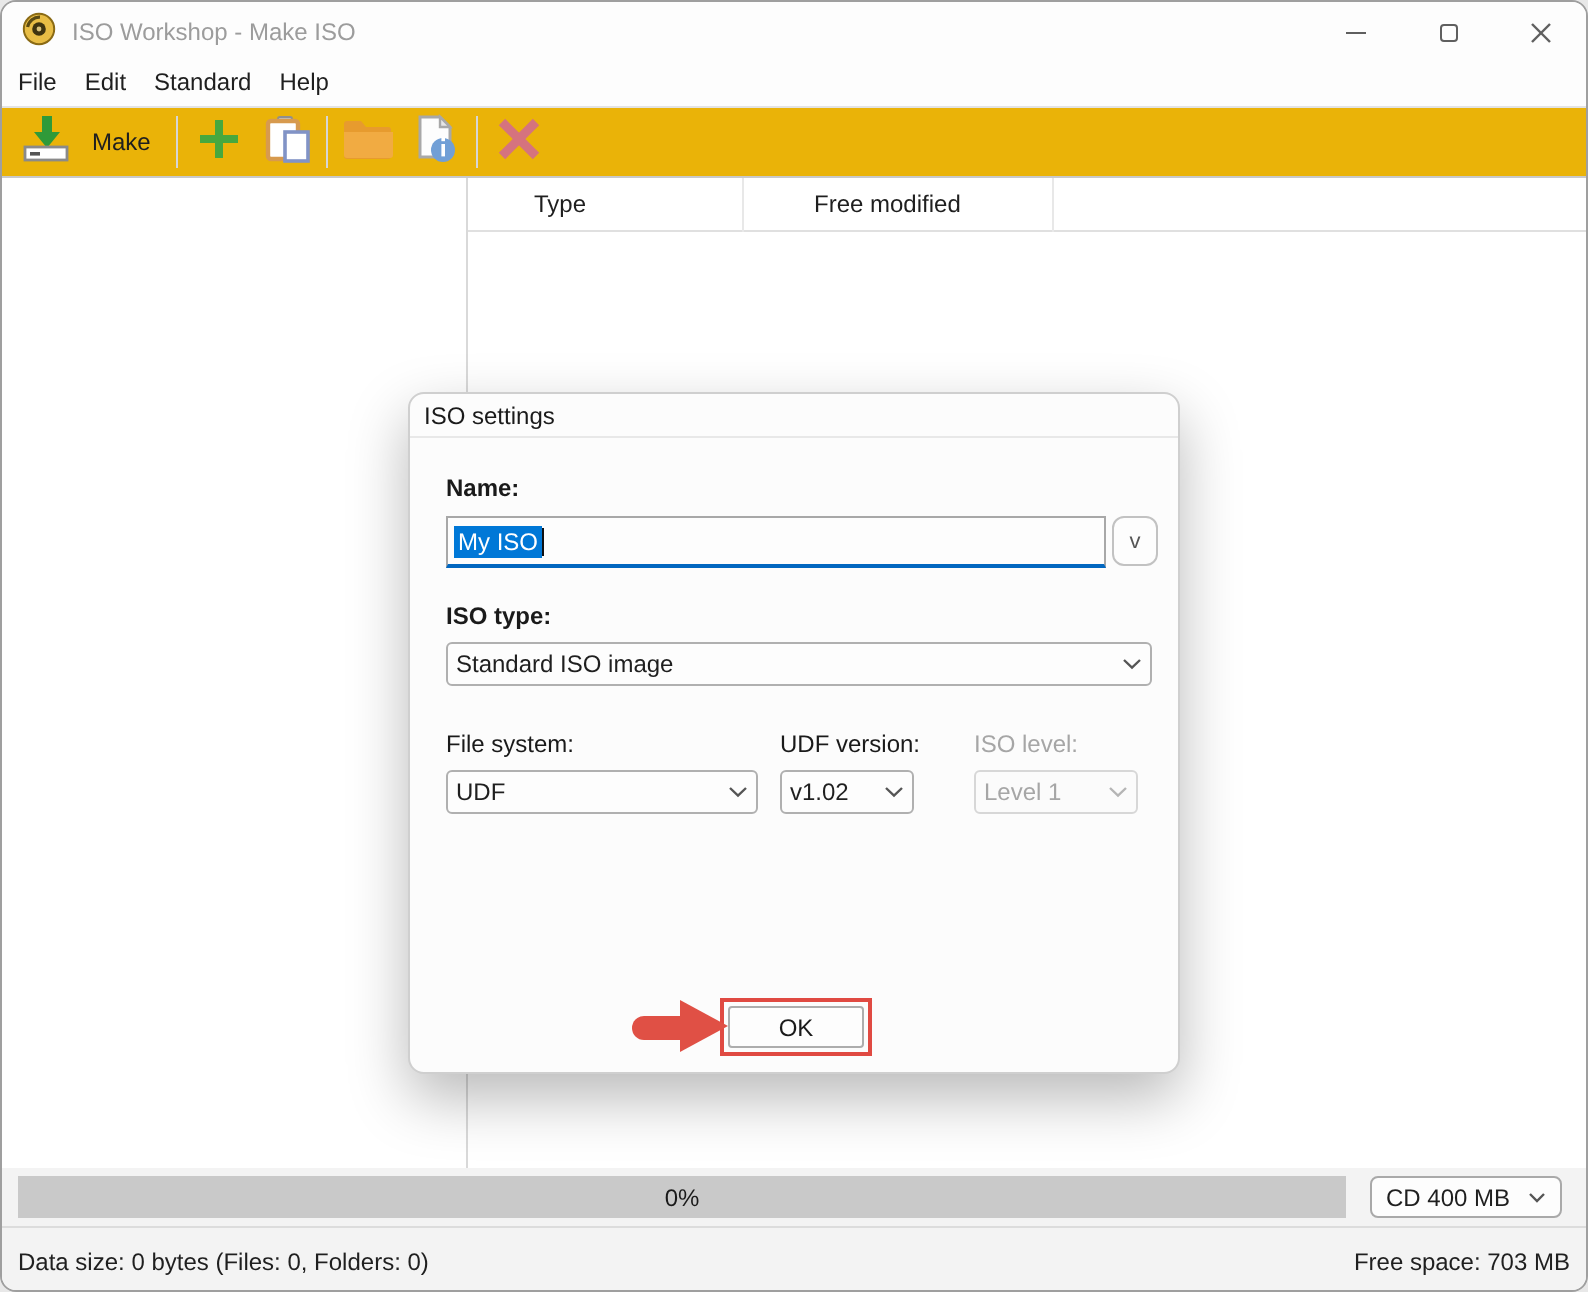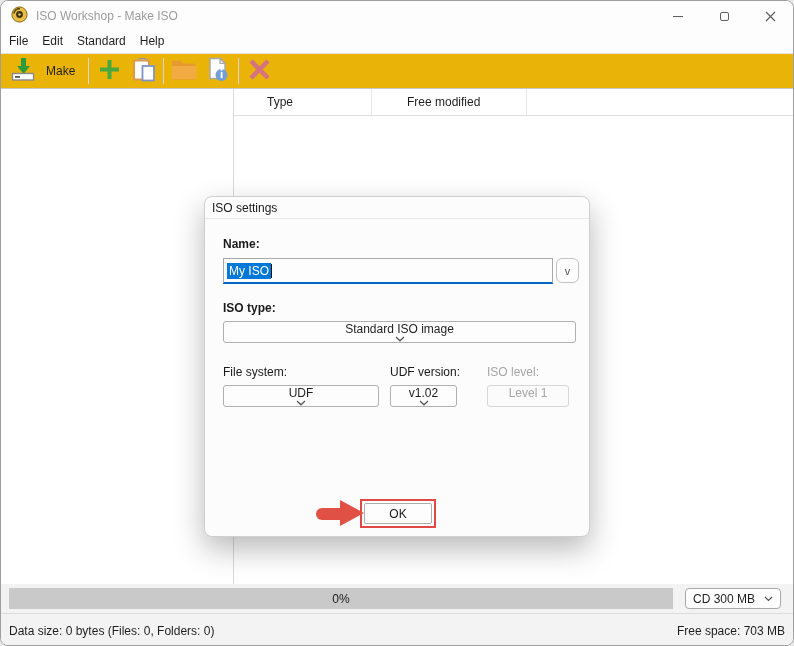--- a/index.html
+++ b/index.html
@@ -77,21 +77,21 @@
     background: #fdfdfd; border: 1px solid #a8a8a8; border-bottom: 2px solid #0267c0;
     display: flex; align-items: center; padding-left: 3px; }
   .sel-text { background: #0078d7; color: #ffffff; padding: 1px 2px; }
   .caret { width: 1px; height: 14px; background: #111111; }
   .name-drop-btn { position: absolute; left: 351px; top: 61px; width: 23px; height: 25px;
     background: #fdfdfd; border: 1px solid #c2c2c2; border-radius: 6px;
     display: flex; align-items: center; justify-content: center; color: #555555; font-size: 11px; }
 
   .combo { position: absolute; height: 22px; background: #fdfdfd; border: 1px solid #b0b0b0;
     border-radius: 3px; display: flex; align-items: center; justify-content: space-between;
-    padding: 0 4px 0 4px; flex-direction: column; }
+    padding: 0 4px 0 4px; }
   .combo.disabled { background: #fbfbfb; border-color: #d7d7d7; color: #a6a6a6; gap: 21px; }
   .combo-iso-type { left: 18px; top: 124px; width: 353px; }
   .combo-fs { left: 18px; top: 188px; width: 156px; }
   .combo-udf { left: 185px; top: 188px; width: 67px; }
   .combo-level { left: 282px; top: 188px; width: 82px; }
 
   .ok-btn { position: absolute; left: 159px; top: 306px; width: 68px; height: 21px;
     background: #fdfdfd; border: 1px solid #adadad; border-radius: 2px;
     display: flex; align-items: center; justify-content: center; color: #1a1a1a; z-index: 6; }
   .anno-box { position: absolute; left: 155px; top: 302px; width: 76px; height: 29px;
@@ -212,21 +212,21 @@
         <div class="col col-fill"></div>
       </div>
     </div>
   </div>
 
   <div class="progress-row">
     <div class="progress-bar">
       <span>0%</span>
     </div>
     <div class="disc-combo">
-      <span>CD 300 MB</span>
+      <span>CD 400 MB</span>
       <svg width="9" height="6" viewBox="0 0 9 6">
           <polyline points="1,1 4.5,4.5 8,1" fill="none" stroke="#555555" stroke-width="1.2"></polyline>
         </svg>
     </div>
   </div>
 
   <div class="statusbar">
     <span class="status-left">Data size: 0 bytes (Files: 0, Folders: 0)</span>
     <span class="status-right">Free space: 703 MB</span>
   </div>

